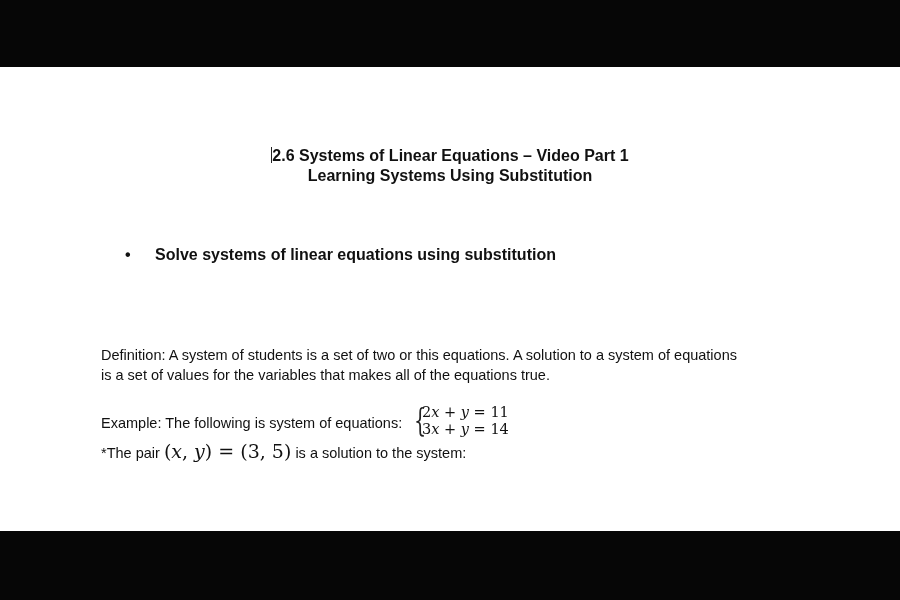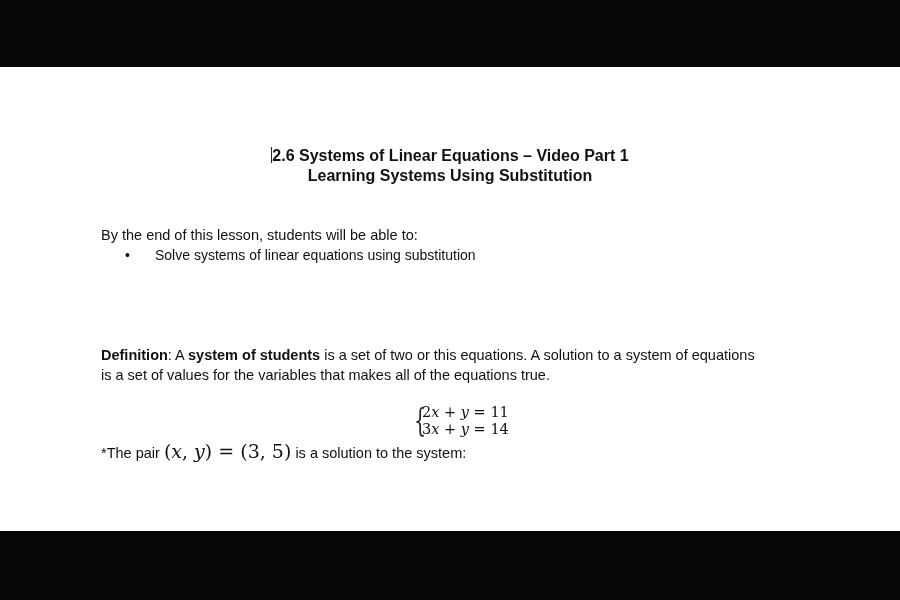--- a/index.html
+++ b/index.html
@@ -7,55 +7,57 @@
     width: 900px; height: 600px; background: #000; position: relative; overflow: hidden;
     font-family: "Liberation Sans", "DejaVu Sans", sans-serif; color: #111;
   }
   .bar-top { position: absolute; left: 0; top: 0; width: 900px; height: 67px; background: #060606; }
   .bar-bottom { position: absolute; left: 0; top: 531px; width: 900px; height: 69px; background: #060606; }
   .page { position: absolute; left: 0; top: 67px; width: 900px; height: 464px; background: #fff; }
   .title-block { position: absolute; left: 0; top: 79px; width: 900px; text-align: center; font-weight: bold; font-size: 16px; line-height: 20px; }
   .title-line { display: block; }
   .cursor { display: inline-block; width: 1px; height: 16px; background: #222; vertical-align: -2px; margin-right: 0px; }
   .txt { position: absolute; font-size: 14.5px; line-height: 20px; white-space: nowrap; }
-  .bullet-row { position: absolute; left: 125px; top: 178px; font-size: 14px; line-height: 20px; white-space: nowrap; }
+  .bullet-row { position: absolute; left: 125px; top: 178px; font-size: 16px; line-height: 20px; white-space: nowrap; font-weight: bold; }
   .bullet-dot { display: inline-block; width: 30px; }
   .heading { font-weight: bold; text-decoration: underline; }
-  .b { font-weight: bold; }
+  .b { font-weight: normal; }
   .math { font-family: "DejaVu Serif", "Liberation Serif", serif; font-size: 19px; }
   .math i { font-style: italic; }
   .system { position: absolute; left: 414px; top: 336px; font-family: "DejaVu Serif", "Liberation Serif", serif; font-size: 14.5px; line-height: 17px; }
   .brace { position: absolute; left: 0; top: 0; font-size: 32px; line-height: 34px; font-weight: normal; transform: scaleX(0.6); transform-origin: left; color: #222; }
   .eq { position: absolute; left: 8px; white-space: nowrap; }
   .eq i { font-style: italic; }
 </style>
 </head>
 <body>
 
 <div class="bar-top"></div>
 
 <div class="page">
 
   <div class="title-block">
     <span class="title-line"><span class="cursor"></span><span>2.6 Systems of Linear Equations – Video Part 1</span></span>
     <span class="title-line">Learning Systems Using Substitution</span>
   </div>
 
-  <div class="txt" style="left:101px; top:158px;">By the end of this lesson, students will be able to:</div>
 
   <div class="bullet-row">
     <span class="bullet-dot">•</span><span>Solve systems of linear equations using substitution</span>
   </div>
 
 
   <div class="txt" style="left:101px; top:278px;">
     <span class="b">Definition</span><span>: A </span><span class="b">system of students</span><span> is a set of two or this equations.  A solution to a system of equations</span>
   </div>
   <div class="txt" style="left:101px; top:298px;">is a set of values for the variables that makes all of the equations true.</div>
 
+  <div class="txt" style="left:101px; top:346px;">
+    <span class="b">Example</span><span>: The following is system of equations: </span>
+  </div>
 
   <div class="system">
     <span class="brace">{</span>
     <span class="eq" style="top:1px;"><span>2</span><i>x</i><span> + </span><i>y</i><span> = </span><span>11</span></span>
     <span class="eq" style="top:18px;"><span>3</span><i>x</i><span> + </span><i>y</i><span> = </span><span>14</span></span>
   </div>
 
   <div class="txt" style="left:101px; top:374px;">
     <span>*The pair </span><span class="math"><span>(</span><i>x</i><span>, </span><i>y</i><span>)</span><span> = </span><span>(3, 5)</span></span><span> is a solution to the system:</span>
   </div>

